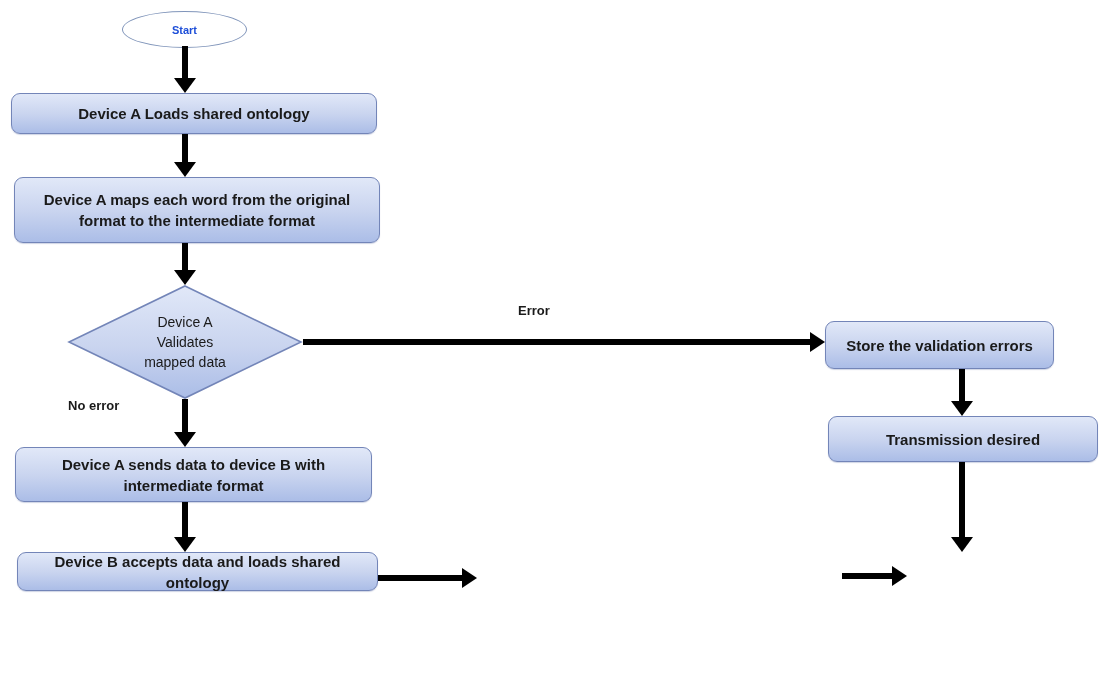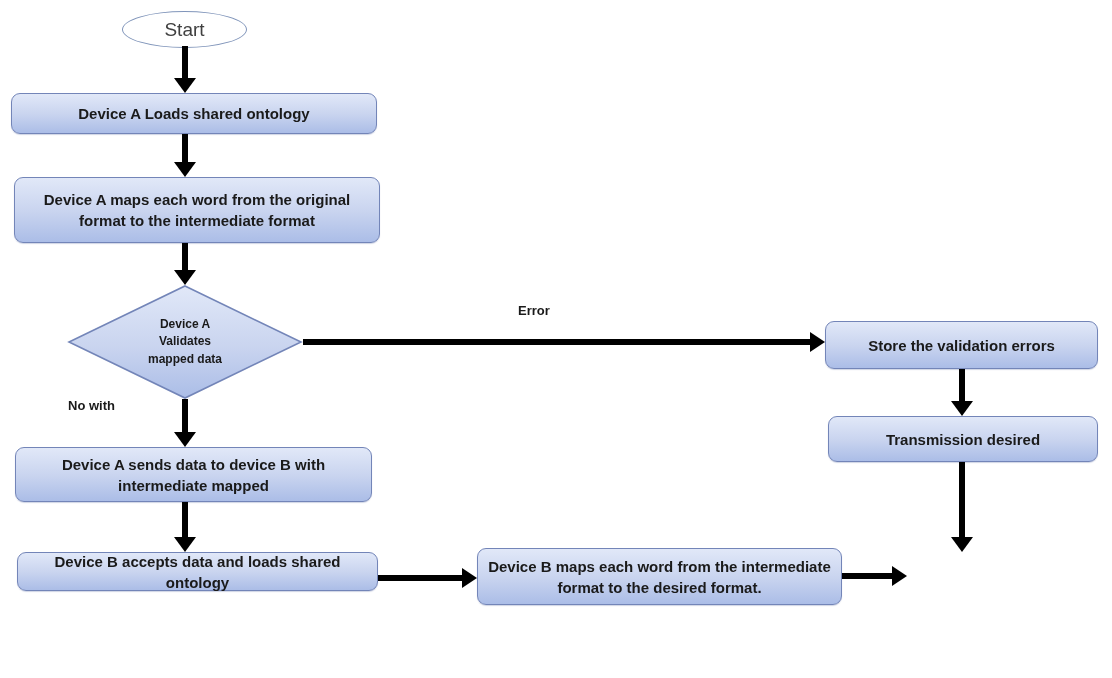--- a/index.html
+++ b/index.html
@@ -37,30 +37,30 @@
     box-shadow:0 1px 1px rgba(120,135,180,.35);
     color:var(--text-color);
     font-size:15px;font-weight:bold;
     line-height:1.4;
     padding:2px 10px;
   }
   .terminator{
     background:var(--terminator-fill);
     border:1.4px solid var(--terminator-border);
     border-radius:50%;
-    color:#404040;
-    font-size:19px;font-weight:normal;
+    color:#1d4ed8;
+    font-size:11px;font-weight:bold;
   }
   .diamond-svg{position:absolute;overflow:visible;}
   .diamond-label{
     position:absolute;
     display:flex;align-items:center;justify-content:center;
     text-align:center;
     color:var(--text-color);
-    font-size:12px;font-weight:bold;line-height:1.45;
+    font-size:14px;font-weight:normal;line-height:1.45;
   }
   .edge-label{
     position:absolute;
     color:var(--text-color);
     font-size:13px;font-weight:bold;
     white-space:nowrap;
   }
   .shaft-v{position:absolute;width:6px;background:var(--arrow-color);}
   .shaft-h{position:absolute;height:6px;background:var(--arrow-color);}
   .head-down{
@@ -98,43 +98,40 @@
       <linearGradient id="diamondGrad" x1="0" y1="0" x2="0" y2="1">
         <stop offset="0%" stop-color="#e1e8f8"></stop>
         <stop offset="55%" stop-color="#c9d4ef"></stop>
         <stop offset="100%" stop-color="#abbde7"></stop>
       </linearGradient>
     </defs>
     <polygon points="118,1 234,57 118,113 2,57" fill="url(#diamondGrad)" stroke="#7385b8" stroke-width="1.6"></polygon>
   </svg>
   <div class="diamond-label" style="left:141px;top:288px;width:88px;height:108px">Device A Validates mapped data</div>
 
-  <div class="node process" style="left:825px;top:321px;width:273px;height:48px">
+  <div class="node process" style="left:825px;top:321px;width:229px;height:48px">
     <span>Store the validation errors</span>
   </div>
 
   <div class="node process" style="left:828px;top:416px;width:270px;height:46px">
     <span>Transmission desired</span>
   </div>
 
   <div class="node process" style="left:15px;top:447px;width:357px;height:55px">
-    <span>Device A sends data to device B with intermediate mapped</span>
+    <span>Device A sends data to device B with intermediate format</span>
   </div>
 
   <div class="node process" style="left:17px;top:552px;width:361px;height:39px">
     <span>Device B accepts data and loads shared ontology</span>
   </div>
 
-  <div class="node process" style="left:477px;top:548px;width:365px;height:57px">
-    <span>Device B maps each word from the intermediate format to the desired format.</span>
-  </div>
 
 
   <div class="edge-label" style="left:518px;top:303px">Error</div>
-  <div class="edge-label" style="left:68px;top:398px">No with</div>
+  <div class="edge-label" style="left:68px;top:398px">No error</div>
 
   <div class="shaft-v" style="left:182px;top:46px;height:33px"></div>
   <div class="head-down" style="left:174px;top:78px"></div>
 
   <div class="shaft-v" style="left:182px;top:134px;height:29px"></div>
   <div class="head-down" style="left:174px;top:162px"></div>
 
   <div class="shaft-v" style="left:182px;top:243px;height:28px"></div>
   <div class="head-down" style="left:174px;top:270px"></div>
 

